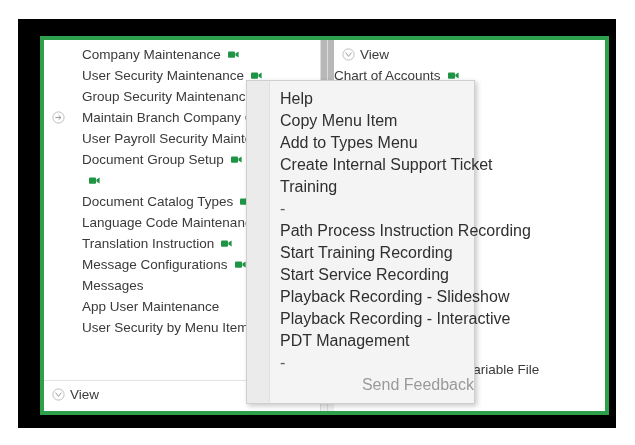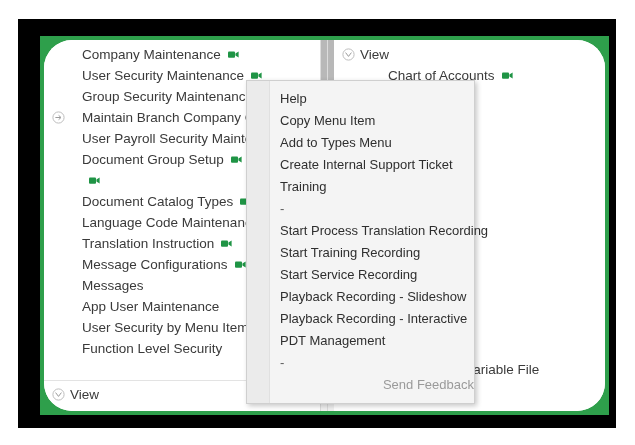--- a/index.html
+++ b/index.html
@@ -35,21 +35,20 @@
     background: #2e9f4b;
     padding: 4px;
     box-sizing: border-box;
   }
   #app-surface {
     position: absolute;
     left: 44px; top: 40px;
     width: 561px; height: 371px;
     background: #ffffff;
     overflow: hidden;
-    border-radius: 28px;
   }
 
   
   .panel {
     position: absolute;
     top: 0;
     height: 371px;
     background: #ffffff;
     overflow: hidden;
   }
@@ -85,21 +84,20 @@
     font-size: 13.5px;
     color: #3a3a3a;
   }
   .tree-row.header {
     padding-left: 6px;
   }
   .tree-row.child {
     padding-left: 38px;
   }
   .tree-row.child-l2 {
-    padding-left: 54px;
   }
   .expander {
     position: absolute;
     left: 8px;
     top: 4px;
     width: 13px; height: 13px;
   }
   .expander svg { display:block; }
   .row-label {
     display: inline-block;
@@ -143,21 +141,21 @@
     left: 0; top: 0;
     width: 22px; height: 100%;
     background: #ebebeb;
     border-right: 1px solid #e0e0e0;
   }
   .ctx-item {
     position: relative;
     height: 22px;
     line-height: 22px;
     padding-left: 33px;
-    font-size: 13px;
+    font-size: 16px;
     color: #2f2f2f;
     white-space: nowrap;
     z-index: 2;
   }
   .ctx-item.disabled { color: #9a9a9a; text-align: right; }
   .ctx-item.sep-dash { color: #5a5a5a; }
 </style>
 </head>
 <body>
 
@@ -204,21 +202,20 @@
                 <rect x="0" y="1.5" width="7" height="6.2" rx="1" fill="#1f9445"></rect>
                 <path d="M7.4 3.6 L10.6 1.6 L10.6 7.6 L7.4 5.6 Z" fill="#1f9445"></path>
               </svg></span></div>
           <div class="tree-row child"><span class="row-label">Message Configurations</span><span class="cam-icon"><svg width="11" height="9" viewBox="0 0 11 9">
                 <rect x="0" y="1.5" width="7" height="6.2" rx="1" fill="#1f9445"></rect>
                 <path d="M7.4 3.6 L10.6 1.6 L10.6 7.6 L7.4 5.6 Z" fill="#1f9445"></path>
               </svg></span></div>
           <div class="tree-row child"><span class="row-label">Messages</span></div>
           <div class="tree-row child"><span class="row-label">App User Maintenance</span></div>
           <div class="tree-row child"><span class="row-label">User Security by Menu Item</span></div>
-          <div class="tree-row child"><span class="row-label">Function Level Security</span></div>
         </div>
       <div id="left-bottom-view" class=" ">
           <div class="tree-row header" style="padding-left:26px;position:relative;"><span class="expander">
               <svg width="13" height="13" viewBox="0 0 13 13">
                 <circle cx="6.5" cy="6.5" r="5.6" fill="none" stroke="#bdbdbd" stroke-width="1"></circle>
                 <path d="M3.6 4.6 L6.5 8.4 L9.4 4.6" fill="none" stroke="#9a9a9a" stroke-width="1"></path>
               </svg>
             </span><span class="row-label">View</span></div>
         </div>
     </div>
@@ -261,21 +258,21 @@
 
     <div id="context-menu">
       <div class="gutter"></div>
       <div id="ctx-items">
           <div class="ctx-item">Help</div>
           <div class="ctx-item">Copy Menu Item</div>
           <div class="ctx-item">Add to Types Menu</div>
           <div class="ctx-item">Create Internal Support Ticket</div>
           <div class="ctx-item">Training</div>
           <div class="ctx-item sep-dash">-</div>
-          <div class="ctx-item">Start Process Translation Recording</div>
+          <div class="ctx-item">Path Process Instruction Recording</div>
           <div class="ctx-item">Start Training Recording</div>
           <div class="ctx-item">Start Service Recording</div>
           <div class="ctx-item">Playback Recording - Slideshow</div>
           <div class="ctx-item">Playback Recording - Interactive</div>
           <div class="ctx-item">PDT Management</div>
           <div class="ctx-item sep-dash">-</div>
           <div class="ctx-item disabled">Send Feedback</div>
         </div>
     </div>
 

